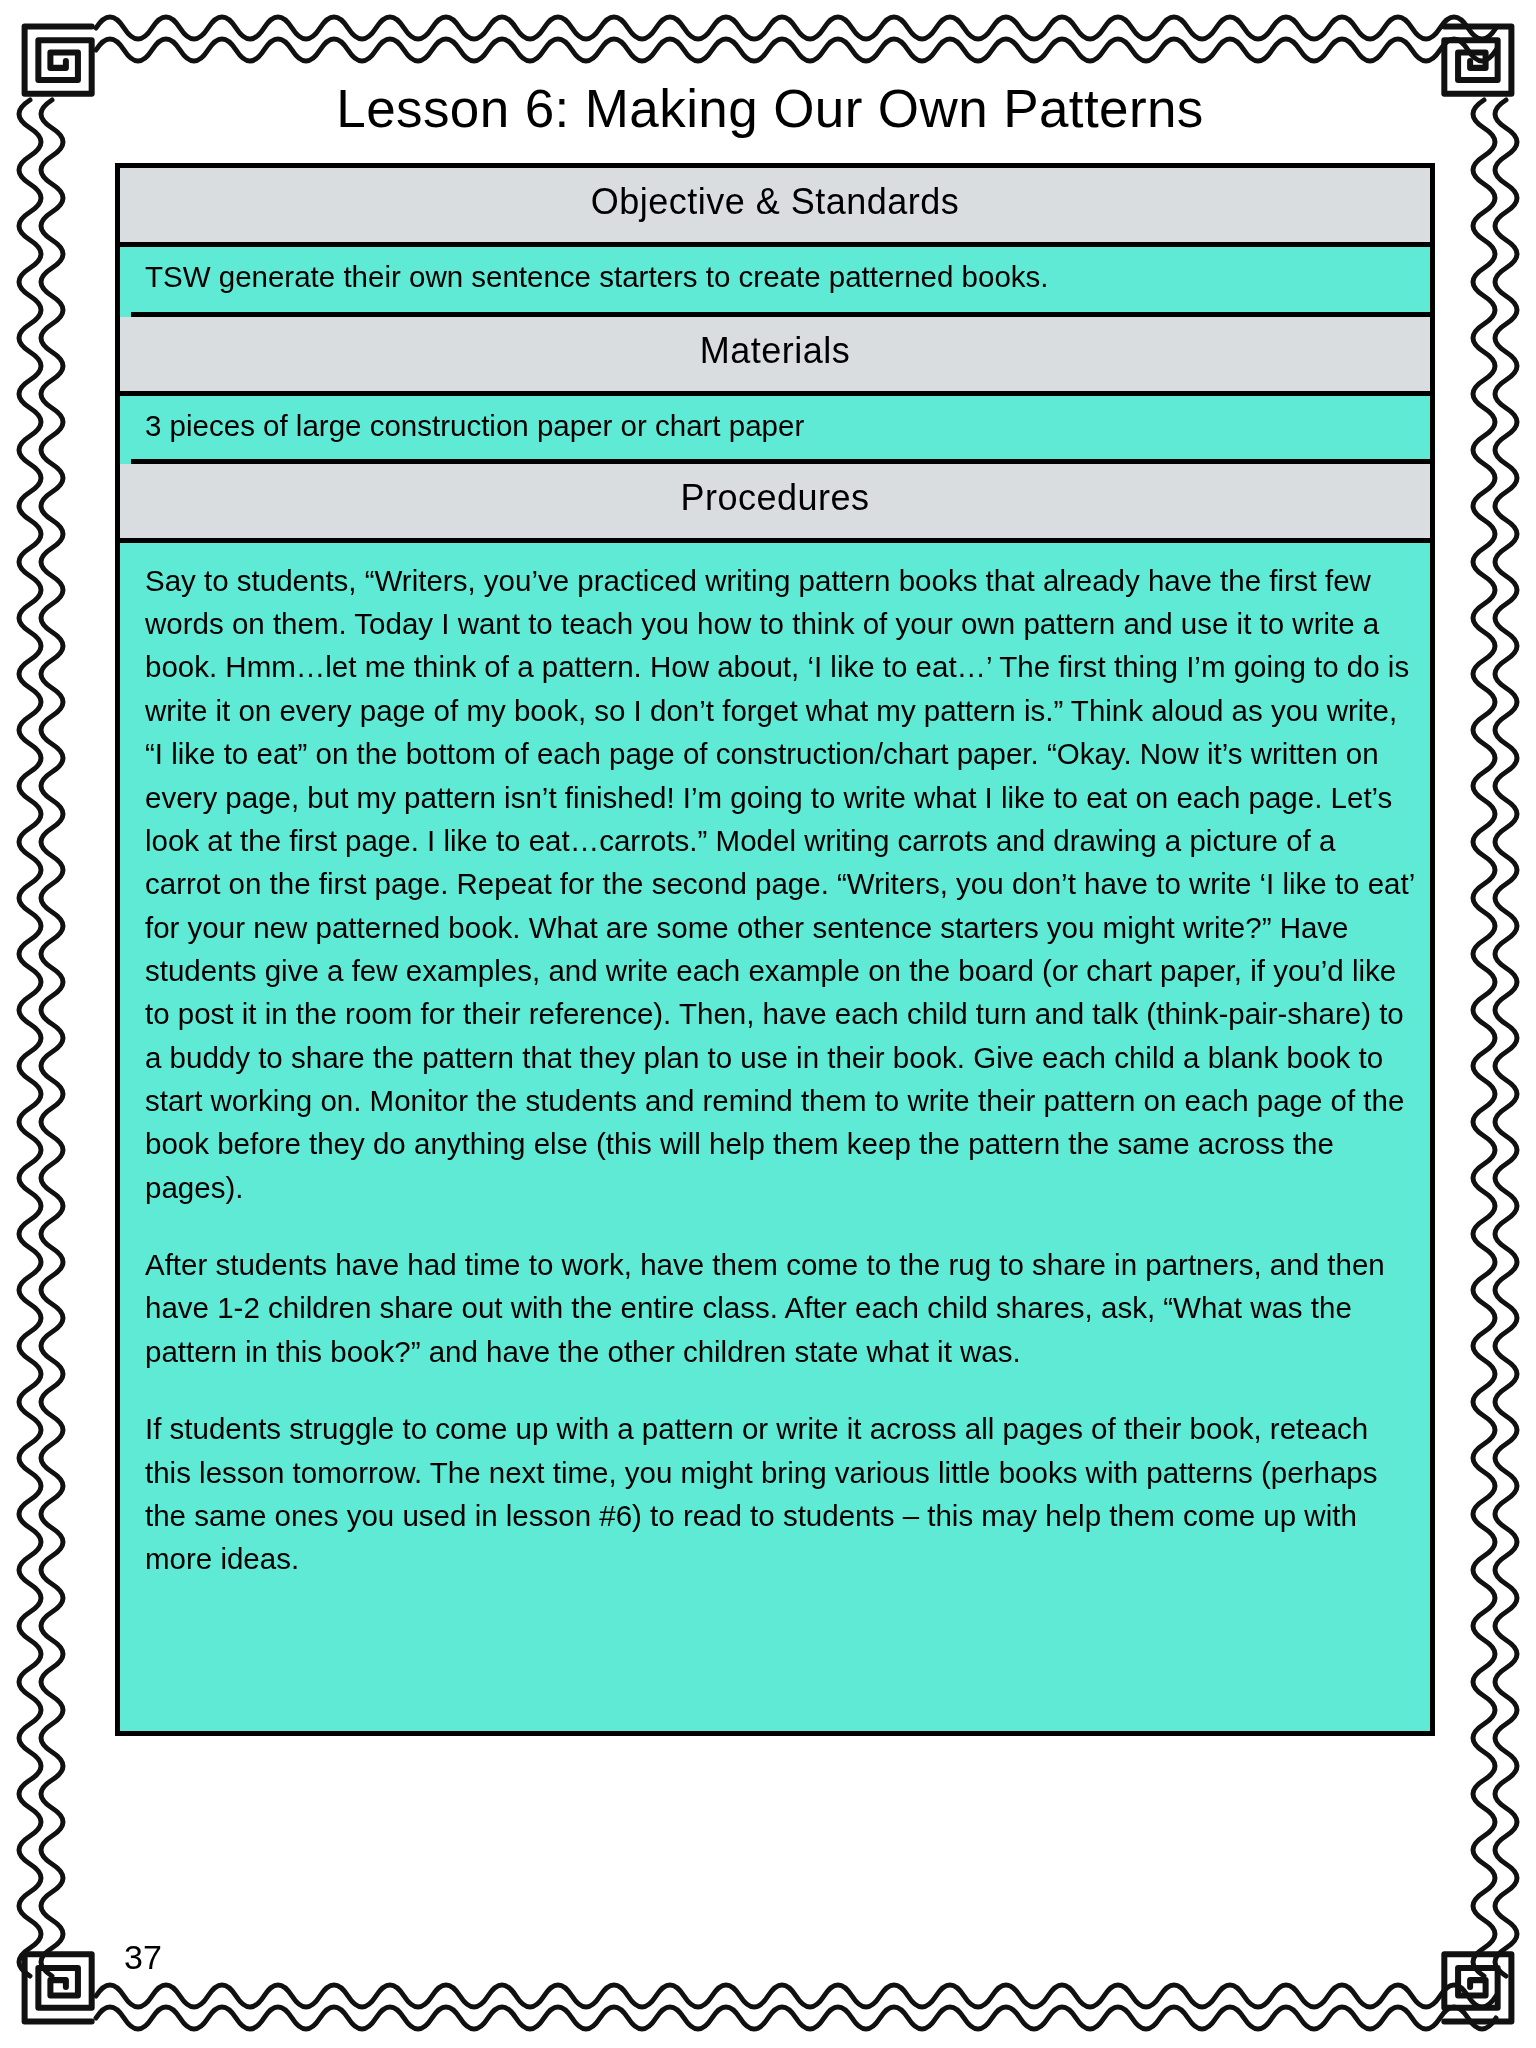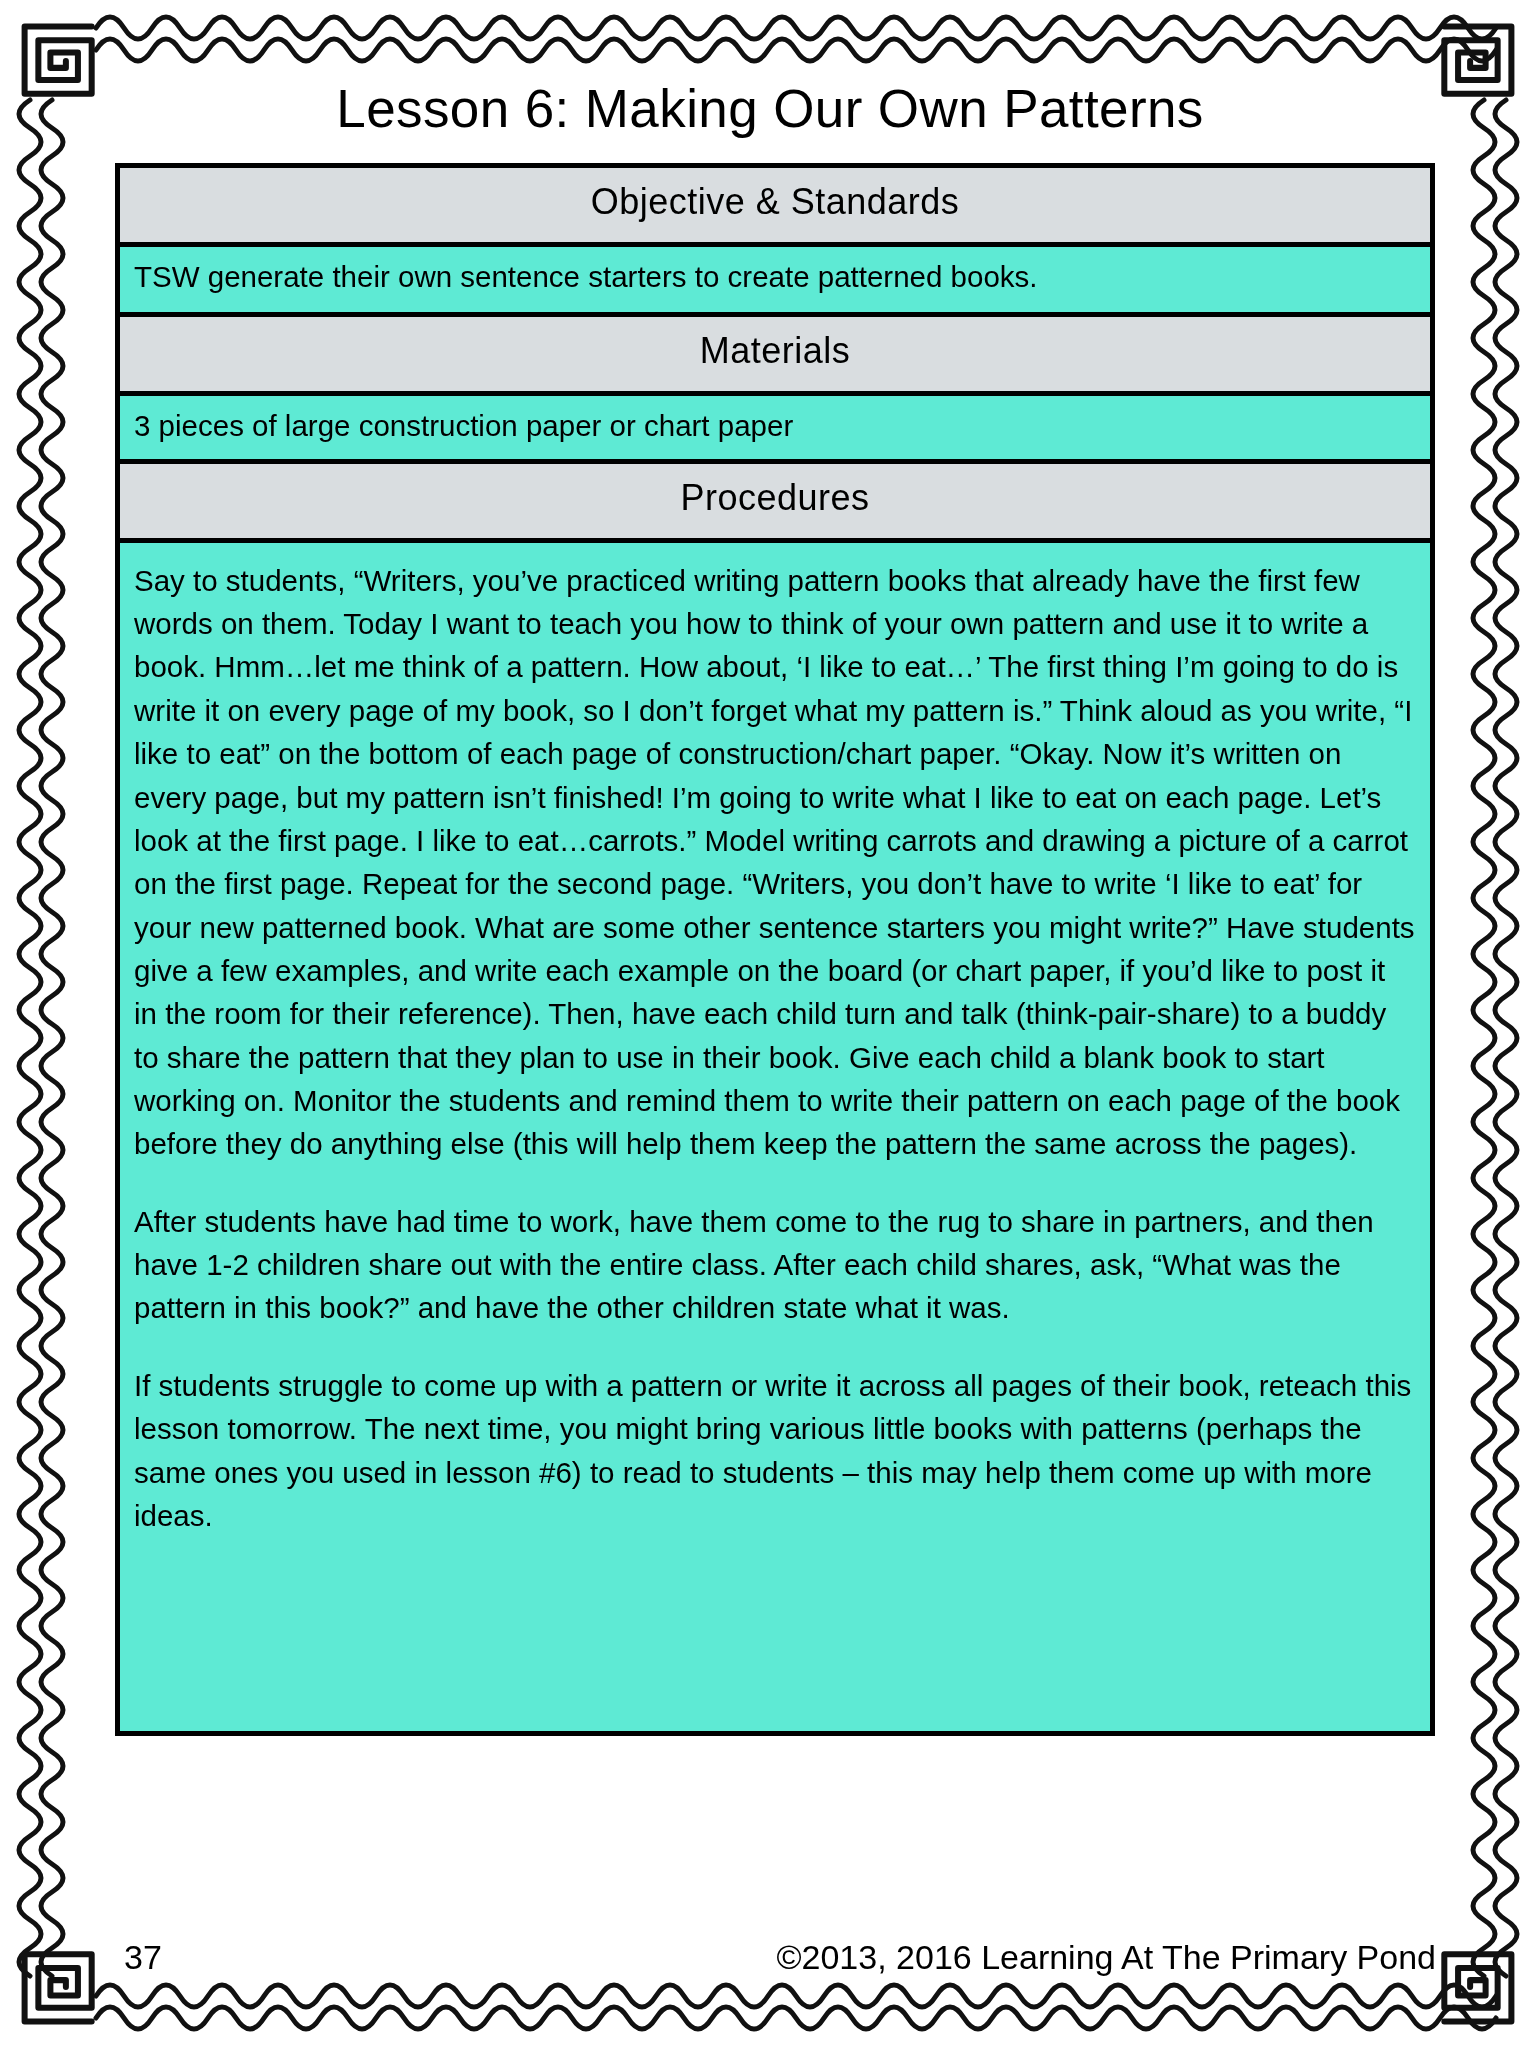--- a/index.html
+++ b/index.html
@@ -78,20 +78,21 @@
     padding: 16px 0 22px 0;
     color: #000000;
     letter-spacing: 0.5px;
   }
 
   .section-body {
     padding: 12px 14px 16px 14px;
     font-size: 29.5px;
     line-height: 1.19;
     color: #000000;
+    margin-left: 11px;
   }
   .section-body.objective {
     border-bottom: 5px solid #000000;
     padding-bottom: 18px;
   }
   .section-body.materials {
     border-bottom: 5px solid #000000;
     padding-bottom: 16px;
   }
   .section-body.procedures {
@@ -194,16 +195,15 @@
         <p class="proc-para">Say to students, “Writers, you’ve practiced writing pattern books that already have the first few words on them.  Today I want to teach you how to think of your own pattern and use it to write a book.  Hmm…let me think of a pattern.  How about, ‘I like to eat…’  The first thing I’m going to do is write it on every page of my book, so I don’t forget what my pattern is.”  Think aloud as you write, “I like to eat” on the bottom of each page of construction/chart paper.  “Okay.  Now it’s written on every page, but my pattern isn’t finished!  I’m going to write what I like to eat on each page.  Let’s look at the first page.  I like to eat…carrots.”  Model writing carrots and drawing a picture of a carrot on the first page.  Repeat for the second page.  “Writers, you don’t have to write ‘I like to eat’ for your new patterned book.  What are some other sentence starters you might write?”  Have students give a few examples, and write each example on the board (or chart paper, if you’d like to post it in the room for their reference).  Then, have each child turn and talk (think-pair-share) to a buddy to share the pattern that they plan to use in their book.  Give each child a blank book to start working on.  Monitor the students and remind them to write their pattern on each page of the book before they do anything else (this will help them keep the pattern the same across the pages).</p>
         <p class="proc-para">After students have had time to work, have them come to the rug to share in partners, and then have 1-2 children share out with the entire class.  After each child shares, ask, “What was the pattern in this book?” and have the other children state what it was.</p>
         <p class="proc-para">If students struggle to come up with a pattern or write it across all pages of their book, reteach this lesson tomorrow.  The next time, you might bring various little books with patterns (perhaps the same ones you used in lesson #6) to read to students – this may help them come up with more ideas.</p>
       </div>
 
     </div>
   </div>
 
   <div class="footer">
     <span class="footer-page">37</span>
-    <span class="footer-copy">©2013, 2016 Learning At The Primary Pond</span>
   </div>
 
 </div>
 
 </body></html>

